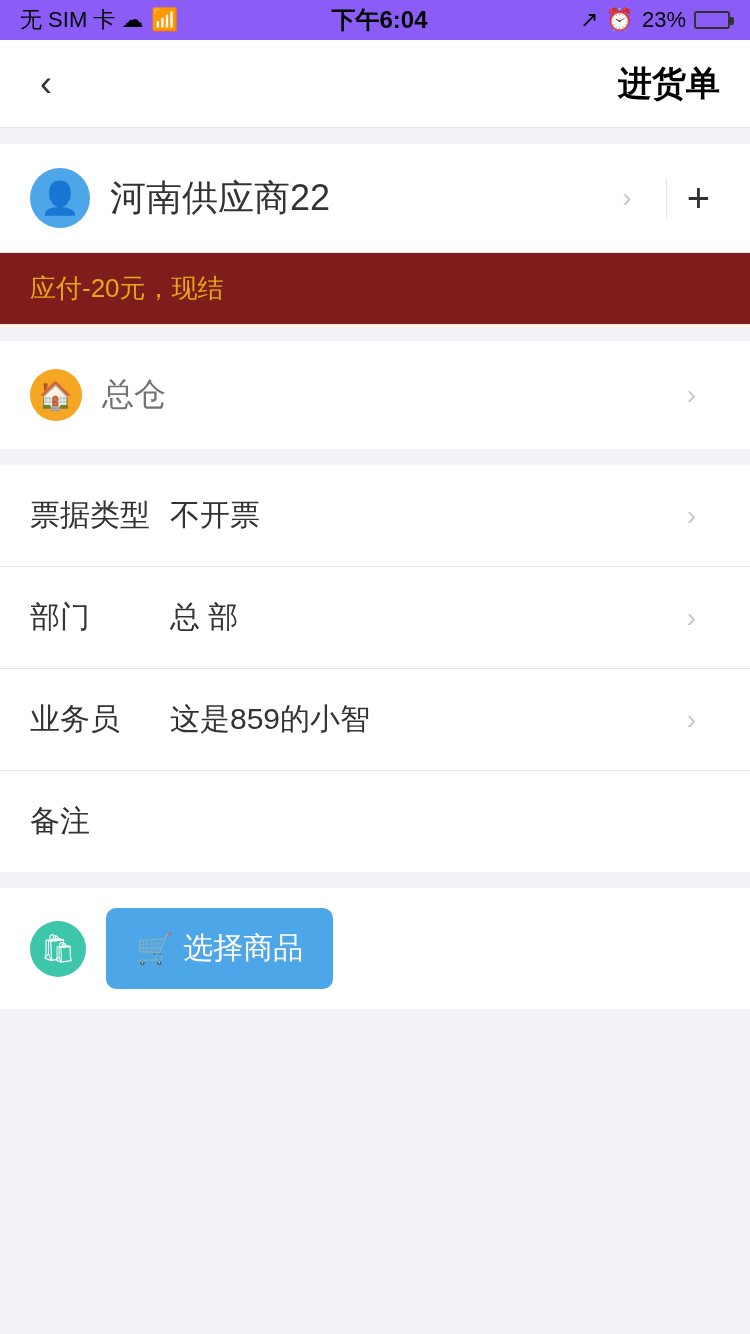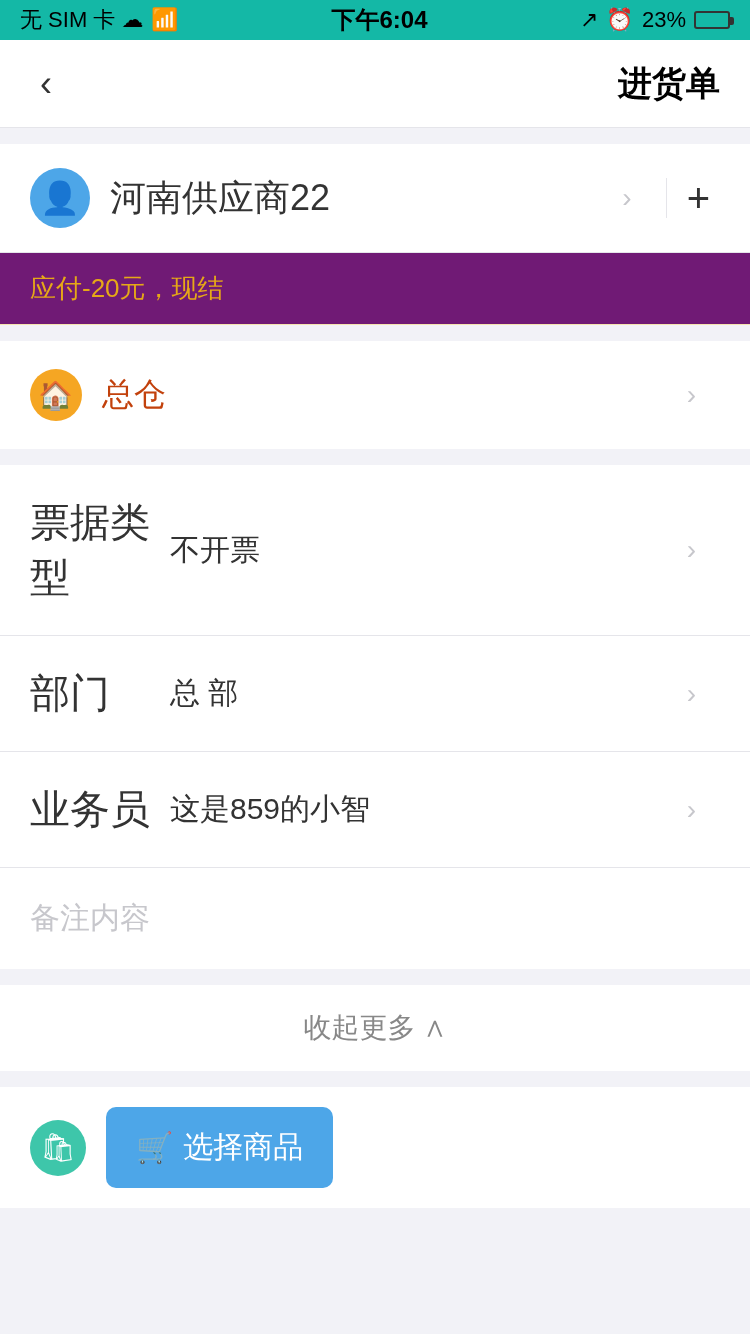--- a/index.html
+++ b/index.html
@@ -8,21 +8,21 @@
       width: 750px;
       min-height: 1334px;
       font-family: -apple-system, "PingFang SC", "Helvetica Neue", sans-serif;
       background: #f2f2f7;
       font-size: 28px;
     }
 
     
     .status-bar {
       height: 40px;
-      background: #14b8a6;
+      background: #8b5cf6;
       display: flex;
       align-items: center;
       justify-content: space-between;
       padding: 0 20px;
       font-size: 22px;
       font-weight: 500;
     }
     .status-left { display: flex; align-items: center; gap: 8px; }
     .status-center { font-size: 24px; font-weight: 600; }
     .status-right { display: flex; align-items: center; gap: 8px; font-size: 22px; }
@@ -102,21 +102,21 @@
       color: #333;
       cursor: pointer;
       padding: 0 10px;
     }
     .divider-v {
       width: 1px; height: 40px; background: #e5e5ea; margin: 0 10px;
     }
 
     
     .notice-banner {
-      background: #701a75;
+      background: #7f1d1d;
       padding: 18px 30px;
       font-size: 26px;
       color: #e6a817;
       border-bottom: 1px solid #f5e4b0;
     }
 
     
     .warehouse-row {
       display: flex;
       align-items: center;
@@ -128,38 +128,38 @@
       border-radius: 50%;
       background: #f5a623;
       display: flex; align-items: center; justify-content: center;
       margin-right: 20px;
       flex-shrink: 0;
       font-size: 28px;
     }
     .warehouse-name {
       flex: 1;
       font-size: 32px;
-      color: #c2410c;
+      color: #737373;
     }
 
     
     .form-card {
       background: #fff;
       margin-bottom: 16px;
     }
     .form-row {
       display: flex;
       align-items: center;
       padding: 30px 30px;
       border-bottom: 1px solid #e5e5ea;
       min-height: 90px;
     }
     .form-row:last-child { border-bottom: none; }
     .form-label {
-      font-size: 40px;
+      font-size: 30px;
       color: #333;
       width: 140px;
       flex-shrink: 0;
     }
     .form-value {
       flex: 1;
       font-size: 30px;
       color: #333;
     }
     .form-value.placeholder {
@@ -276,27 +276,24 @@
       <span class="chevron-right">›</span>
     </div>
 
     <div class="form-row">
       <span class="form-label">业务员</span>
       <span class="form-value">这是859的小智</span>
       <span class="chevron-right">›</span>
     </div>
 
     <div class="form-row">
-      <span class="form-value placeholder">备注内容</span>
-    </div>
-  </div>
-
-  <div class="collapse-row">
-    <span>收起更多 ∧</span>
-  </div>
+      <span class="form-label">备注</span>
+    </div>
+  </div>
+
 
   <div class="bottom-bar">
     <div class="product-count-icon">
       <span style="font-size:28px; color:#fff;">🛍</span>
     </div>
     <button class="select-product-btn">
       <span>🛒</span>
       <span>选择商品</span>
     </button>
   </div>

